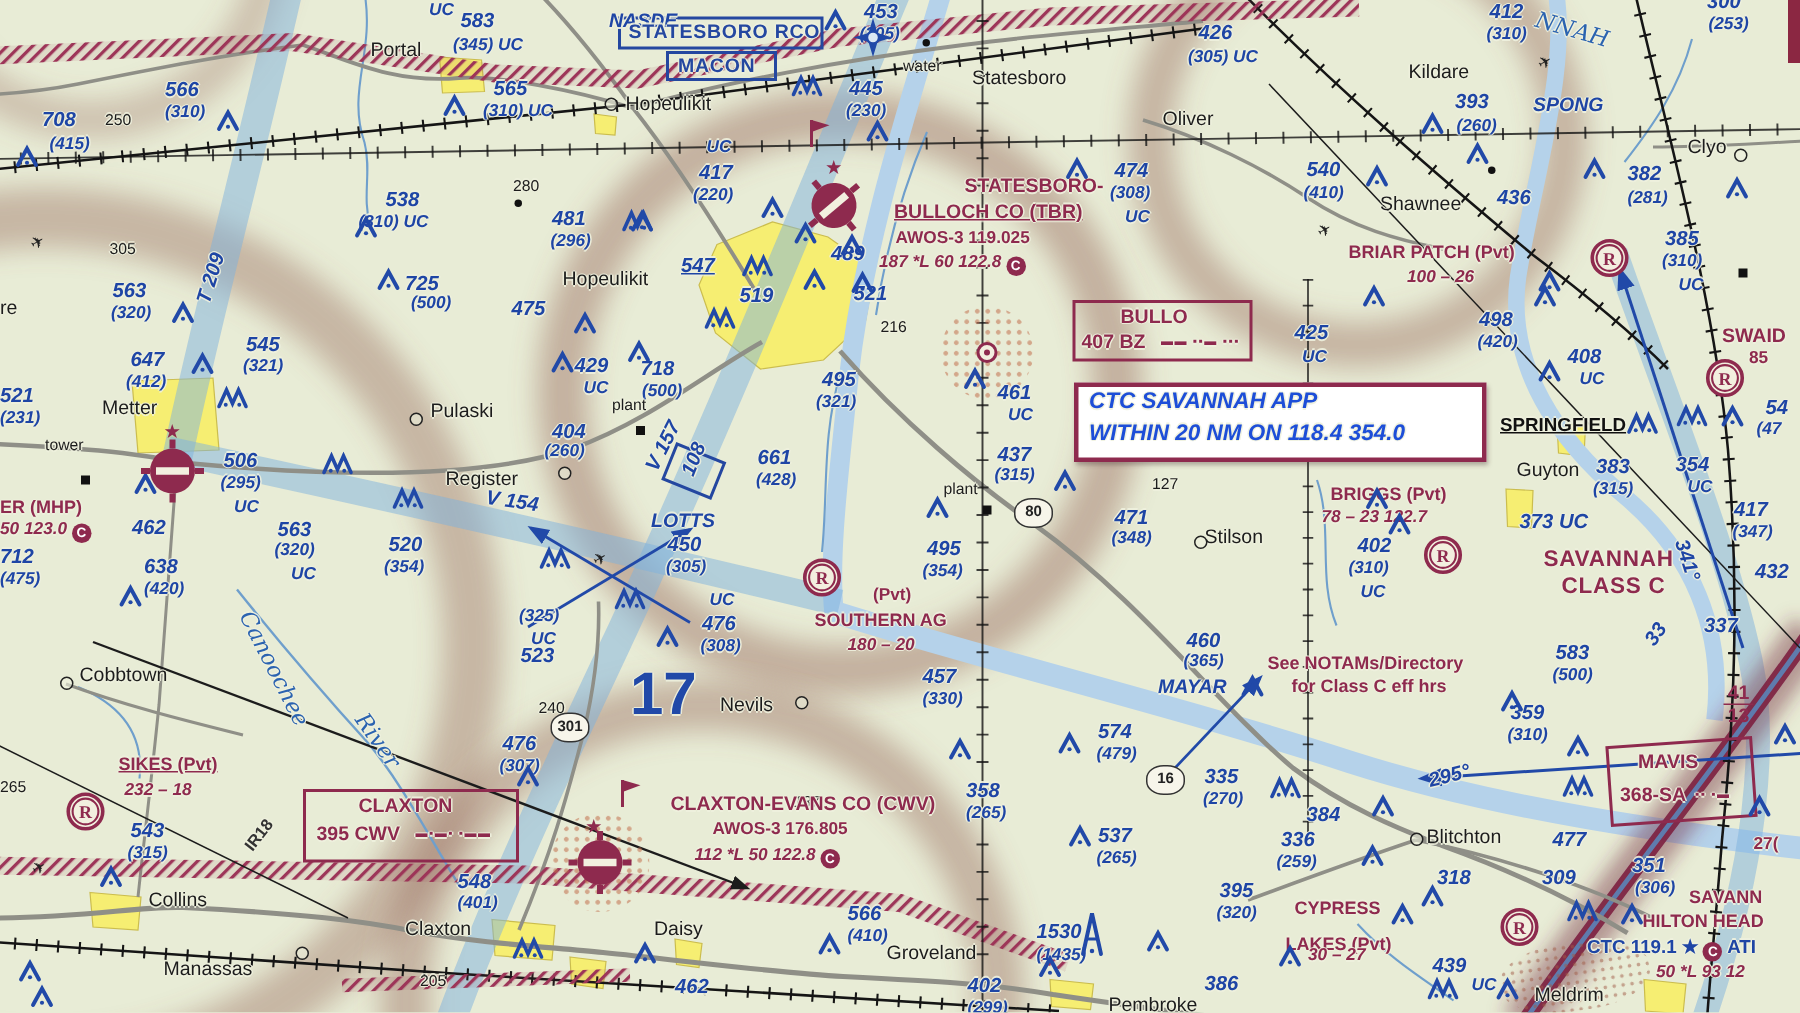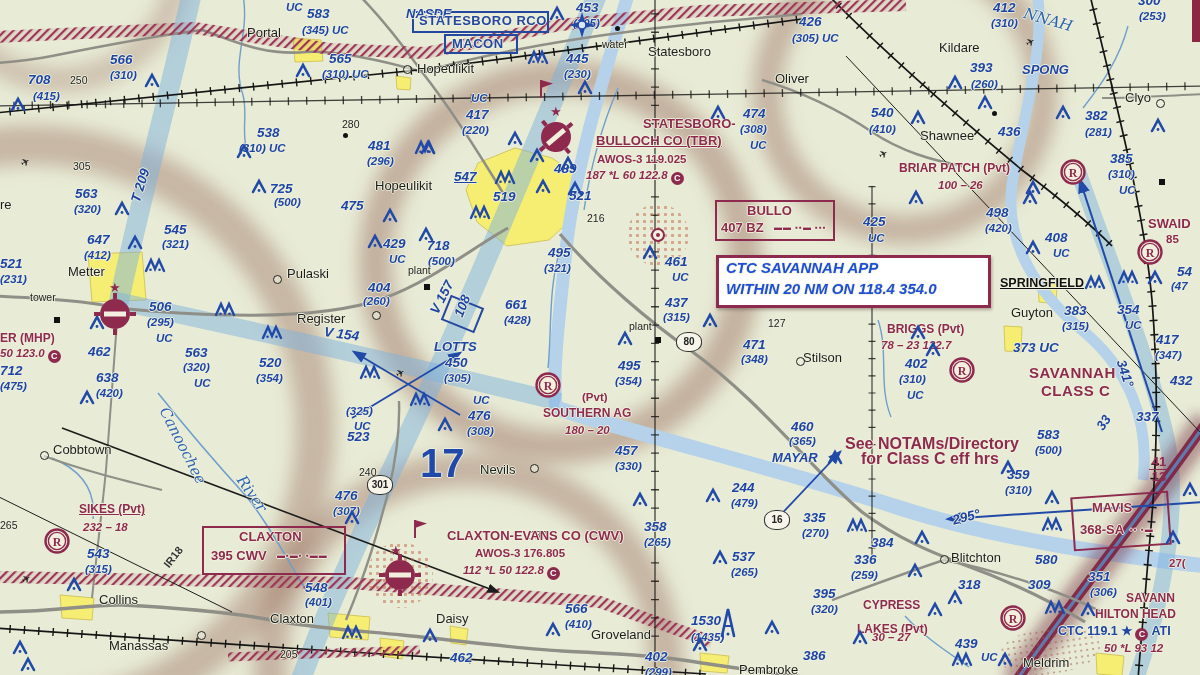--- a/index.html
+++ b/index.html
@@ -17,21 +17,21 @@
   .mar2{color:#8e2a4e;font-weight:bold;font-size:13px;}
   .mard{color:#8e2a4e;font-weight:bold;font-size:11.5px;}
   .mardi{color:#8e2a4e;font-weight:bold;font-style:italic;font-size:11.5px;}
   .marf{color:#8e2a4e;font-weight:bold;font-size:13px;}
   .morse{color:#8e2a4e;font-weight:bold;font-size:8px;letter-spacing:1px;}
   .fix {color:#1e45a5;font-weight:bold;font-style:italic;font-size:13px;}
   .awy {color:#1e45a5;font-weight:bold;font-style:italic;font-size:13.5px;}
   .rco {color:#2447a0;font-weight:bold;font-size:13px;letter-spacing:.5px;}
   .ctc {color:#1d4ed8;font-weight:bold;font-size:15px;font-style:italic;}
   .cls {color:#8e2a4e;font-weight:bold;font-size:15px;letter-spacing:.5px;}
-  .note{color:#8e2a4e;font-size:16px;font-weight:bold;}
+  .note{color:#8e2a4e;font-size:12px;font-weight:bold;}
   .scr {color:#2b63b0;font-style:italic;font-size:15px;font-family:"DejaVu Serif","Liberation Serif",serif;}
   .big {color:#2149a8;font-weight:bold;font-size:40px;}
   .spf {color:#111;font-weight:bold;font-size:12.5px;text-decoration:underline;}
   .mil {color:#333;font-weight:bold;font-size:11px;}
   .cbadge{display:inline-block;width:13px;height:13px;border-radius:50%;background:#8e2a4e;color:#fff;
        font-size:9px;font-weight:bold;font-style:normal;text-align:center;line-height:13px;margin-left:3px;vertical-align:-2px;text-shadow:none;}
   .box{position:absolute;box-sizing:border-box;}
   .sym{position:absolute;}
   .ndb{position:absolute;border-radius:50%;
        background-image:radial-gradient(rgba(193,110,76,.55) 1.4px, rgba(0,0,0,0) 1.5px);
@@ -329,21 +329,21 @@
       <div class="lbl cls" style="left: 1041px; top: 383px;"><span>CLASS C</span></div>
       <div class="lbl ob" style="left: 1170px; top: 374px;"><span>432</span></div>
       <div class="lbl awy" style="left: 1127px; top: 358px; transform: rotate(72deg);"><span>341°</span></div>
       <div class="lbl awy" style="left: 1094px; top: 425px; transform: rotate(-55deg);"><span>33</span></div>
       <div class="lbl ob" style="left: 1136px; top: 410px;"><span>337</span></div>
       <div class="lbl note" style="left: 845px; top: 436px;"><span>See NOTAMs/Directory</span></div>
       <div class="lbl note" style="left: 861px; top: 451px;"><span>for Class C eff hrs</span></div>
       <div class="lbl ob" style="left: 791px; top: 420px;"><span>460</span></div>
       <div class="lbl ob2" style="left: 789px; top: 435px;"><span>(365)</span></div>
       <div class="lbl fix" style="left: 772px; top: 451px;"><span>MAYAR</span></div>
-      <div class="lbl ob" style="left: 732px; top: 481px;"><span>244</span></div>
+      <div class="lbl ob" style="left: 732px; top: 481px;"><span>574</span></div>
       <div class="lbl ob2" style="left: 731px; top: 497px;"><span>(479)</span></div>
       <div class="lbl awy" style="left: 951px; top: 514px; transform: rotate(-14deg);"><span>295°</span></div>
       <div class="lbl ob" style="left: 803px; top: 511px;"><span>335</span></div>
       <div class="lbl ob2" style="left: 802px; top: 527px;"><span>(270)</span></div>
       <div class="lbl ob" style="left: 871px; top: 536px;"><span>384</span></div>
       <div class="lbl ob" style="left: 854px; top: 553px;"><span>336</span></div>
       <div class="lbl ob2" style="left: 851px; top: 569px;"><span>(259)</span></div>
       <div class="lbl blk" style="left: 951px; top: 551px;"><span>Blitchton</span></div>
       <div class="lbl ob" style="left: 644px; top: 520px;"><span>358</span></div>
       <div class="lbl ob2" style="left: 644px; top: 536px;"><span>(265)</span></div>
@@ -397,21 +397,21 @@
       <div class="lbl ob2" style="left: 981px; top: 651px;"><span>UC</span></div>
       <div class="lbl mar" style="left: 887px; top: 323px;"><span>BRIGGS (Pvt)</span></div>
       <div class="lbl mardi" style="left: 881px; top: 339px;"><span>78 – 23 122.7</span></div>
       <div class="lbl ob" style="left: 905px; top: 357px;"><span>402</span></div>
       <div class="lbl ob2" style="left: 899px; top: 373px;"><span>(310)</span></div>
       <div class="lbl ob2" style="left: 907px; top: 389px;"><span>UC</span></div>
       <div class="lbl ob" style="left: 1037px; top: 428px;"><span>583</span></div>
       <div class="lbl ob2" style="left: 1035px; top: 444px;"><span>(500)</span></div>
       <div class="lbl ob" style="left: 1007px; top: 468px;"><span>359</span></div>
       <div class="lbl ob2" style="left: 1005px; top: 484px;"><span>(310)</span></div>
-      <div class="lbl ob" style="left: 1035px; top: 553px;"><span>580</span></div>
+      <div class="lbl ob" style="left: 1035px; top: 553px;"><span>477</span></div>
       <div class="lbl ob" style="left: 1028px; top: 578px;"><span>309</span></div>
       <div class="lbl ob" style="left: 1088px; top: 570px;"><span>351</span></div>
       <div class="lbl ob2" style="left: 1090px; top: 586px;"><span>(306)</span></div>
       <div class="lbl mar" style="left: 1126px; top: 592px;"><span>SAVANN</span></div>
       <div class="lbl mar" style="left: 1095px; top: 608px;"><span>HILTON HEAD</span></div>
       <div class="lbl obb" style="left: 1058px; top: 625px;"><span>CTC 119.1 ★</span><span class="cbadge">C</span><span> ATI</span></div>
       <div class="lbl mardi" style="left: 1104px; top: 642px;"><span>50 *L 93 12</span></div>
       <div class="lbl blk" style="left: 1023px; top: 656px;"><span>Meldrim</span></div>
       <div class="lbl mard" style="left: 1169px; top: 557px;"><span>27(</span></div>
       <div class="lbl marf" style="left: 747px; top: 204px;"><span>BULLO</span></div>

